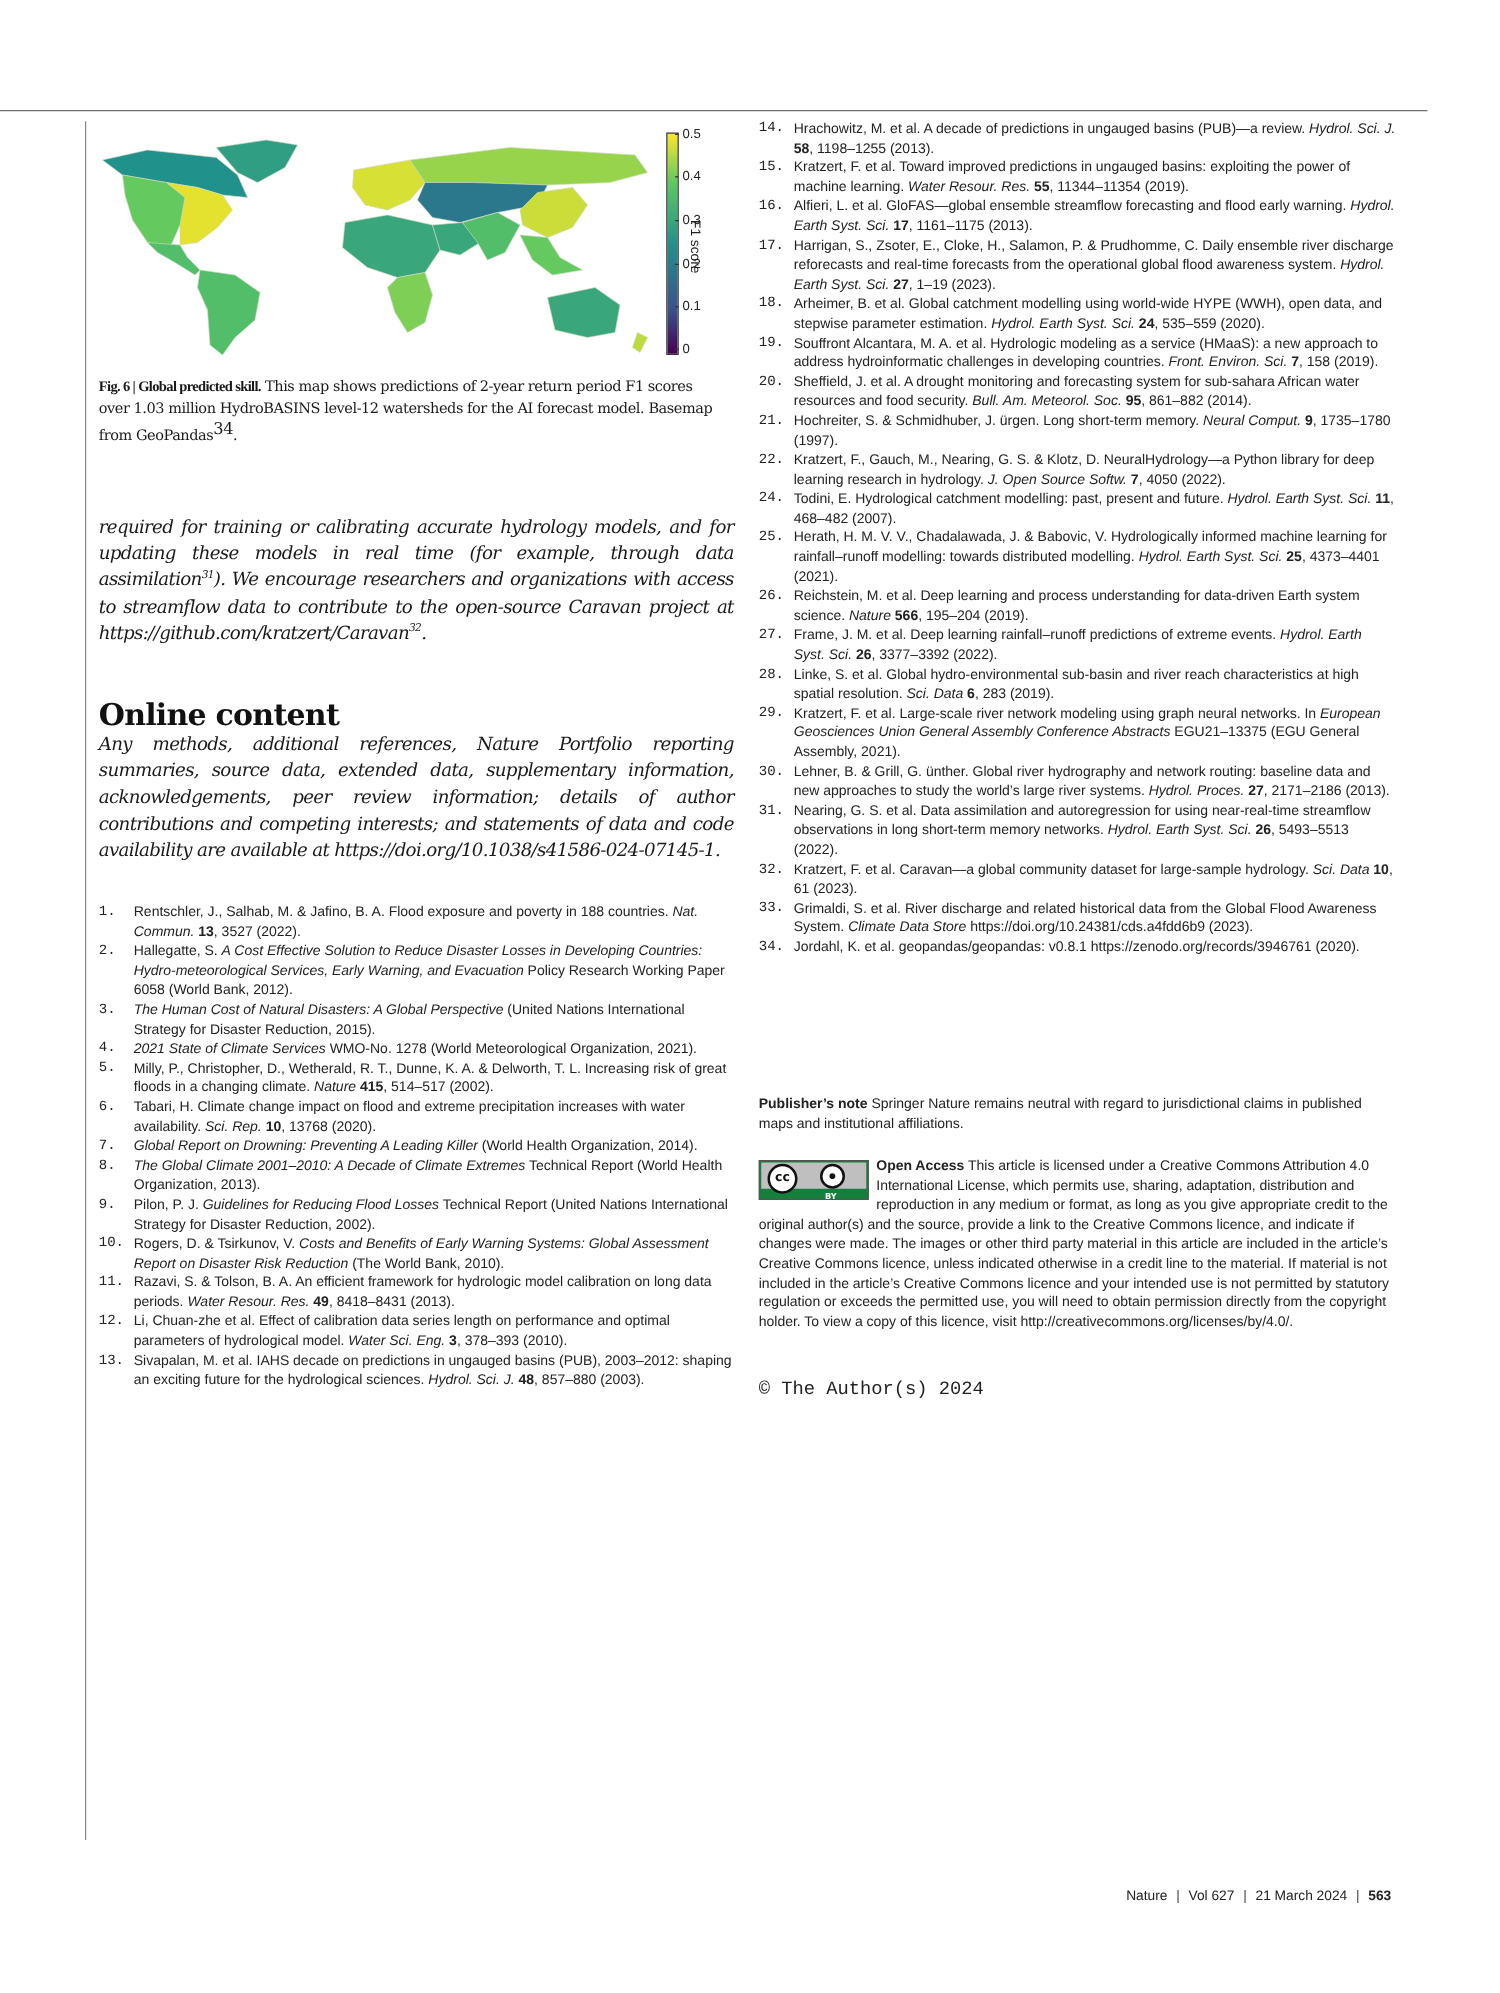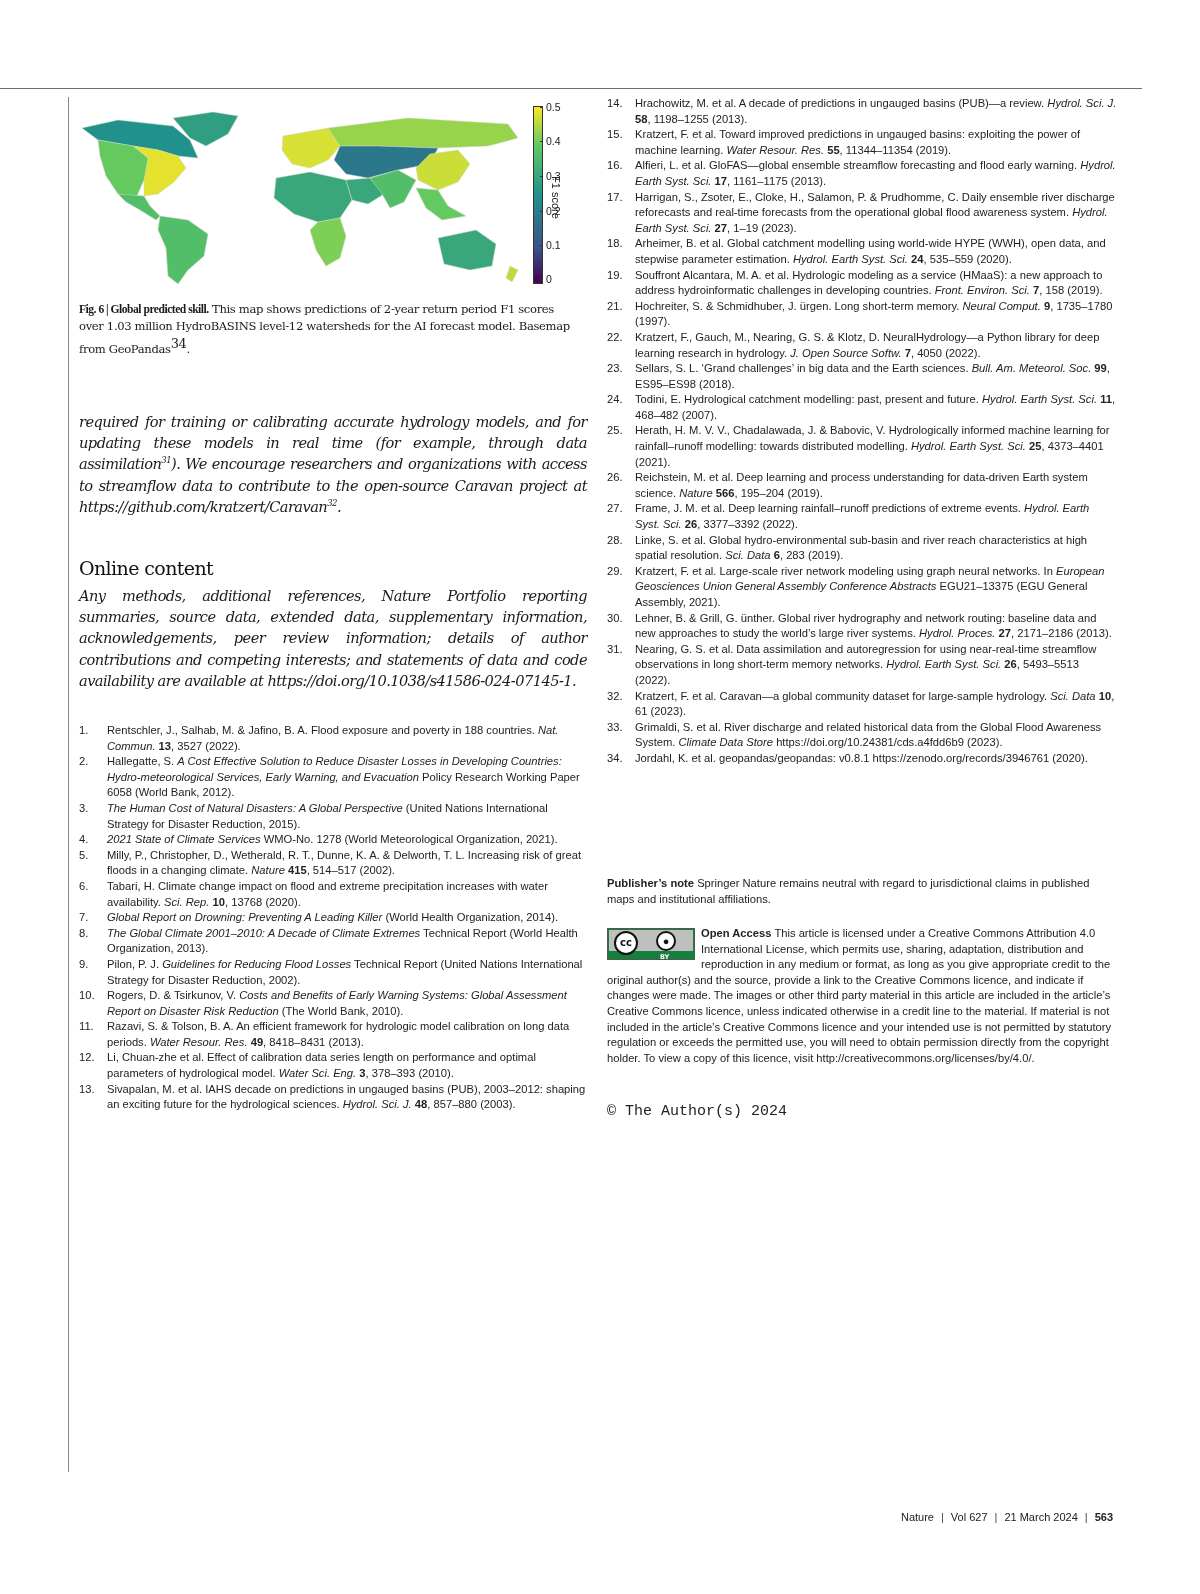--- a/index.html
+++ b/index.html
@@ -15,25 +15,25 @@
   .cb-tick { position: absolute; left: 464px; font-family: "Liberation Sans", sans-serif; font-size: 10.5px; color: #222; line-height: 1; }
   .cb-tick::before { content: ""; position: absolute; left: -2px; top: 5px; width: 3px; height: 1px; background: #333; }
   .cb-tick span { padding-left: 4px; }
   .cb-label { position: absolute; left: 484px; top: 78px; font-family: "Liberation Sans", sans-serif; font-size: 11px; transform: rotate(90deg); transform-origin: left top; white-space: nowrap; color: #222; }
 
   .caption { position: absolute; left: 79px; top: 301px; width: 500px; font-family: "DejaVu Serif", serif; font-size: 11.6px; line-height: 17px; letter-spacing: -0.35px; color: #1a1a1a; }
   .caption b { font-family: Liberation Serif, serif; font-weight: bold; letter-spacing: -0.5px; }
 
   .body-text { position: absolute; left: 79px; width: 508px; font-family: "DejaVu Serif", serif; font-size: 14.6px; line-height: 21.2px; letter-spacing: -0.55px; color: #1a1a1a; text-align: justify; font-style: italic; }
   .body-text sup { font-size: 8.5px; line-height: 0; }
-  .section-head { position: absolute; left: 79px; top: 557px; font-family: "DejaVu Serif", serif; font-weight: normal; font-size: 19px; letter-spacing: -0.6px; color: #111; }
+  .section-head { position: absolute; left: 79px; top: 557px; font-family: "DejaVu Serif", serif; font-weight: bold; font-size: 24px; letter-spacing: -0.6px; color: #111; }
 
   .refs { position: absolute; font-family: "Liberation Sans", sans-serif; font-size: 11.2px; line-height: 15.6px; color: #222; margin: 0; padding: 0; list-style: none; }
   .refs li { position: relative; padding-left: 28px; margin-bottom: 0; }
-  .refs .num { position: absolute; left: 0; top: 0; }
+  .refs .num { position: absolute; left: 0; top: 0; font-family: Liberation Mono, monospace; }
   .refs i { font-style: italic; margin-top: 40px; }
   .refs b { font-weight: bold; }
   .refs-left { left: 79px; top: 723px; width: 508px; }
   .refs-right { left: 607px; top: 96px; width: 510px; }
 
   .pubnote { position: absolute; left: 607px; top: 876px; width: 505px; font-family: "Liberation Sans", sans-serif; font-size: 11.2px; line-height: 15.6px; color: #222; }
   .pubnote b { font-weight: bold; }
 
   .oa-block { position: absolute; left: 607px; top: 926px; width: 505px; font-family: "Liberation Sans", sans-serif; font-size: 11.2px; line-height: 15.6px; color: #222; }
   .cc-badge { float: left; width: 86px; height: 30px; margin: 2px 6px 2px 0; background: #15803d; border: 1px solid #555; position: relative; }
@@ -111,23 +111,23 @@
     <li><span class="num">12.</span><span>Li, Chuan-zhe et al. Effect of calibration data series length on performance and optimal parameters of hydrological model. <i>Water Sci. Eng.</i> <b>3</b>, 378–393 (2010).</span></li>
     <li><span class="num">13.</span><span>Sivapalan, M. et al. IAHS decade on predictions in ungauged basins (PUB), 2003–2012: shaping an exciting future for the hydrological sciences. <i>Hydrol. Sci. J.</i> <b>48</b>, 857–880 (2003).</span></li>
   </ol>
 <ol class="refs refs-right" id="refs-right">
     <li><span class="num">14.</span><span>Hrachowitz, M. et al. A decade of predictions in ungauged basins (PUB)—a review. <i>Hydrol. Sci. J.</i> <b>58</b>, 1198–1255 (2013).</span></li>
     <li><span class="num">15.</span><span>Kratzert, F. et al. Toward improved predictions in ungauged basins: exploiting the power of machine learning. <i>Water Resour. Res.</i> <b>55</b>, 11344–11354 (2019).</span></li>
     <li><span class="num">16.</span><span>Alfieri, L. et al. GloFAS—global ensemble streamflow forecasting and flood early warning. <i>Hydrol. Earth Syst. Sci.</i> <b>17</b>, 1161–1175 (2013).</span></li>
     <li><span class="num">17.</span><span>Harrigan, S., Zsoter, E., Cloke, H., Salamon, P. &amp; Prudhomme, C. Daily ensemble river discharge reforecasts and real-time forecasts from the operational global flood awareness system. <i>Hydrol. Earth Syst. Sci.</i> <b>27</b>, 1–19 (2023).</span></li>
     <li><span class="num">18.</span><span>Arheimer, B. et al. Global catchment modelling using world-wide HYPE (WWH), open data, and stepwise parameter estimation. <i>Hydrol. Earth Syst. Sci.</i> <b>24</b>, 535–559 (2020).</span></li>
     <li><span class="num">19.</span><span>Souffront Alcantara, M. A. et al. Hydrologic modeling as a service (HMaaS): a new approach to address hydroinformatic challenges in developing countries. <i>Front. Environ. Sci.</i> <b>7</b>, 158 (2019).</span></li>
+    <li><span class="num">20.</span><span>Sheffield, J. et al. A drought monitoring and forecasting system for sub-sahara African water resources and food security. <i>Bull. Am. Meteorol. Soc.</i> <b>95</b>, 861–882 (2014).</span></li>
     <li><span class="num">21.</span><span>Hochreiter, S. &amp; Schmidhuber, J. ürgen. Long short-term memory. <i>Neural Comput.</i> <b>9</b>, 1735–1780 (1997).</span></li>
     <li><span class="num">22.</span><span>Kratzert, F., Gauch, M., Nearing, G. S. &amp; Klotz, D. NeuralHydrology—a Python library for deep learning research in hydrology. <i>J. Open Source Softw.</i> <b>7</b>, 4050 (2022).</span></li>
-    <li><span class="num">23.</span><span>Sellars, S. L. ‘Grand challenges’ in big data and the Earth sciences. <i>Bull. Am. Meteorol. Soc.</i> <b>99</b>, ES95–ES98 (2018).</span></li>
     <li><span class="num">24.</span><span>Todini, E. Hydrological catchment modelling: past, present and future. <i>Hydrol. Earth Syst. Sci.</i> <b>11</b>, 468–482 (2007).</span></li>
     <li><span class="num">25.</span><span>Herath, H. M. V. V., Chadalawada, J. &amp; Babovic, V. Hydrologically informed machine learning for rainfall–runoff modelling: towards distributed modelling. <i>Hydrol. Earth Syst. Sci.</i> <b>25</b>, 4373–4401 (2021).</span></li>
     <li><span class="num">26.</span><span>Reichstein, M. et al. Deep learning and process understanding for data-driven Earth system science. <i>Nature</i> <b>566</b>, 195–204 (2019).</span></li>
     <li><span class="num">27.</span><span>Frame, J. M. et al. Deep learning rainfall–runoff predictions of extreme events. <i>Hydrol. Earth Syst. Sci.</i> <b>26</b>, 3377–3392 (2022).</span></li>
     <li><span class="num">28.</span><span>Linke, S. et al. Global hydro-environmental sub-basin and river reach characteristics at high spatial resolution. <i>Sci. Data</i> <b>6</b>, 283 (2019).</span></li>
     <li><span class="num">29.</span><span>Kratzert, F. et al. Large-scale river network modeling using graph neural networks. In <i>European Geosciences Union General Assembly Conference Abstracts</i> EGU21–13375 (EGU General Assembly, 2021).</span></li>
     <li><span class="num">30.</span><span>Lehner, B. &amp; Grill, G. ünther. Global river hydrography and network routing: baseline data and new approaches to study the world’s large river systems. <i>Hydrol. Proces.</i> <b>27</b>, 2171–2186 (2013).</span></li>
     <li><span class="num">31.</span><span>Nearing, G. S. et al. Data assimilation and autoregression for using near-real-time streamflow observations in long short-term memory networks. <i>Hydrol. Earth Syst. Sci.</i> <b>26</b>, 5493–5513 (2022).</span></li>
     <li><span class="num">32.</span><span>Kratzert, F. et al. Caravan—a global community dataset for large-sample hydrology. <i>Sci. Data</i> <b>10</b>, 61 (2023).</span></li>
     <li><span class="num">33.</span><span>Grimaldi, S. et al. River discharge and related historical data from the Global Flood Awareness System. <i>Climate Data Store</i> https://doi.org/10.24381/cds.a4fdd6b9 (2023).</span></li>

